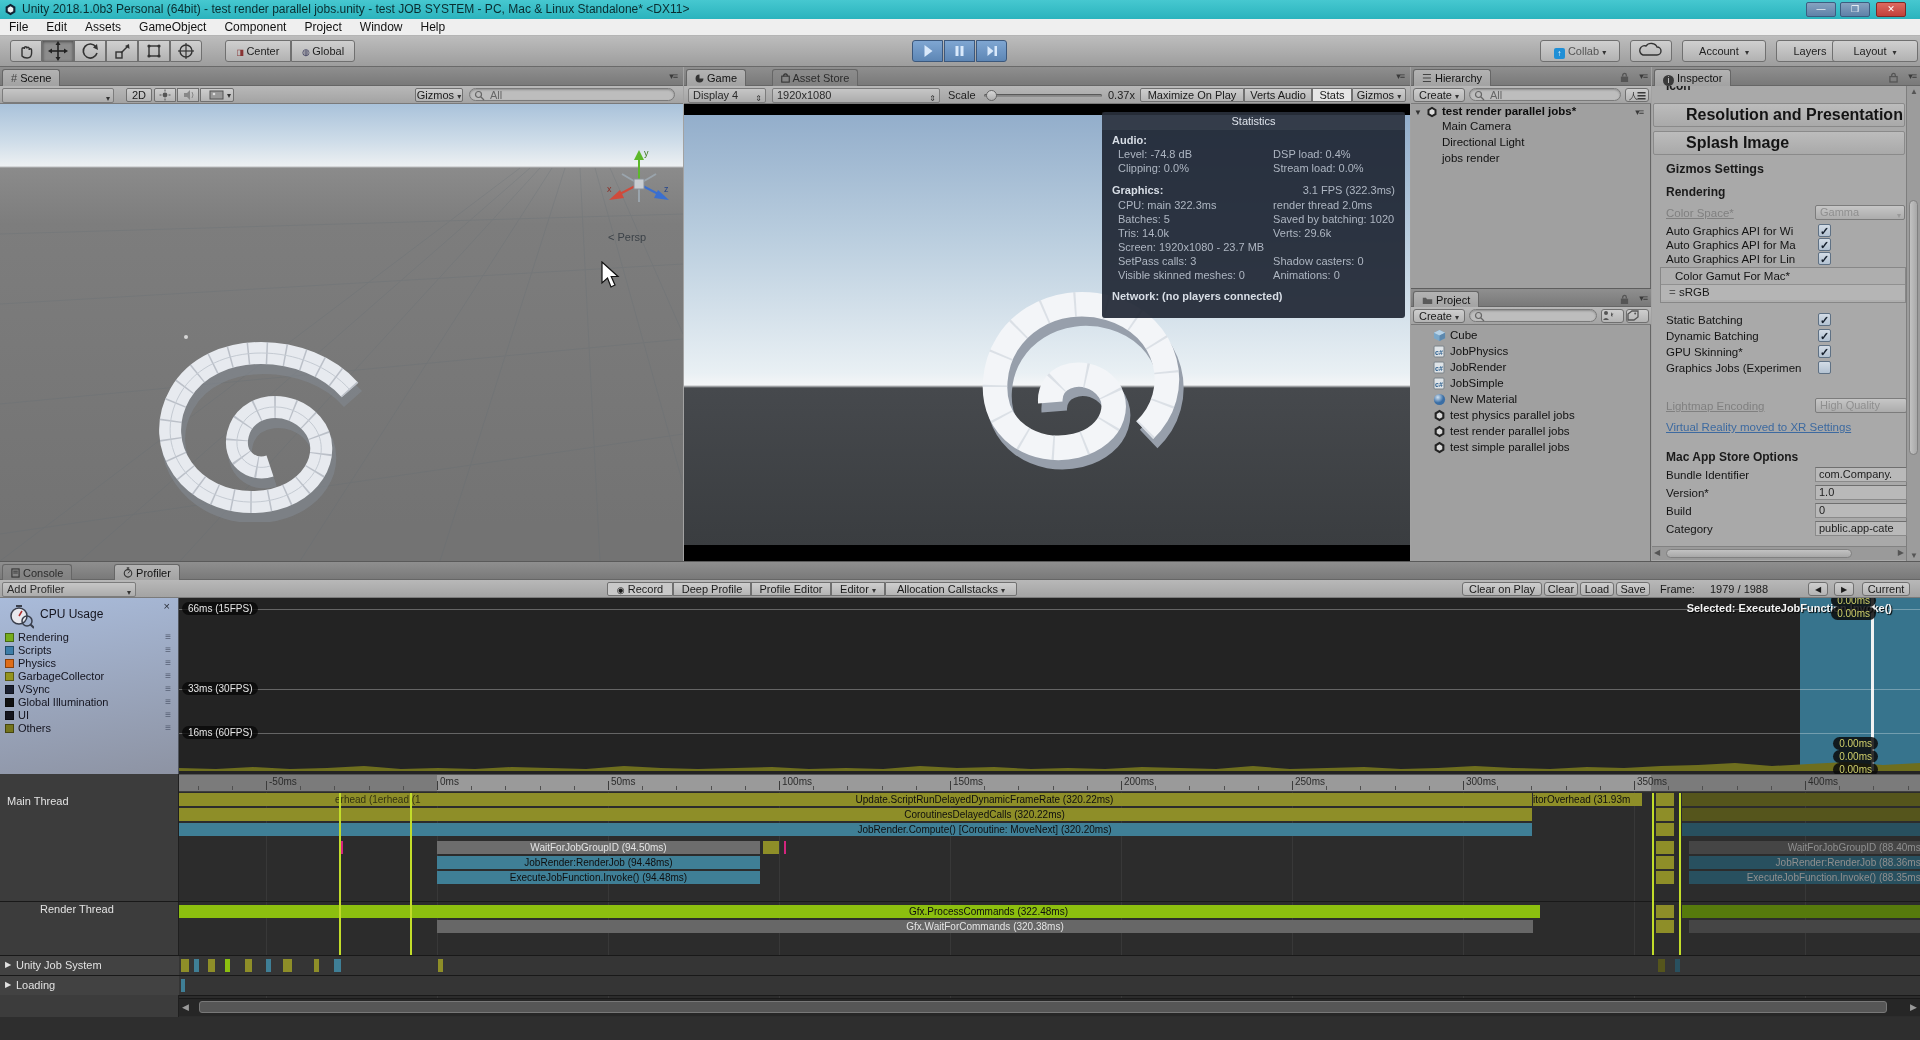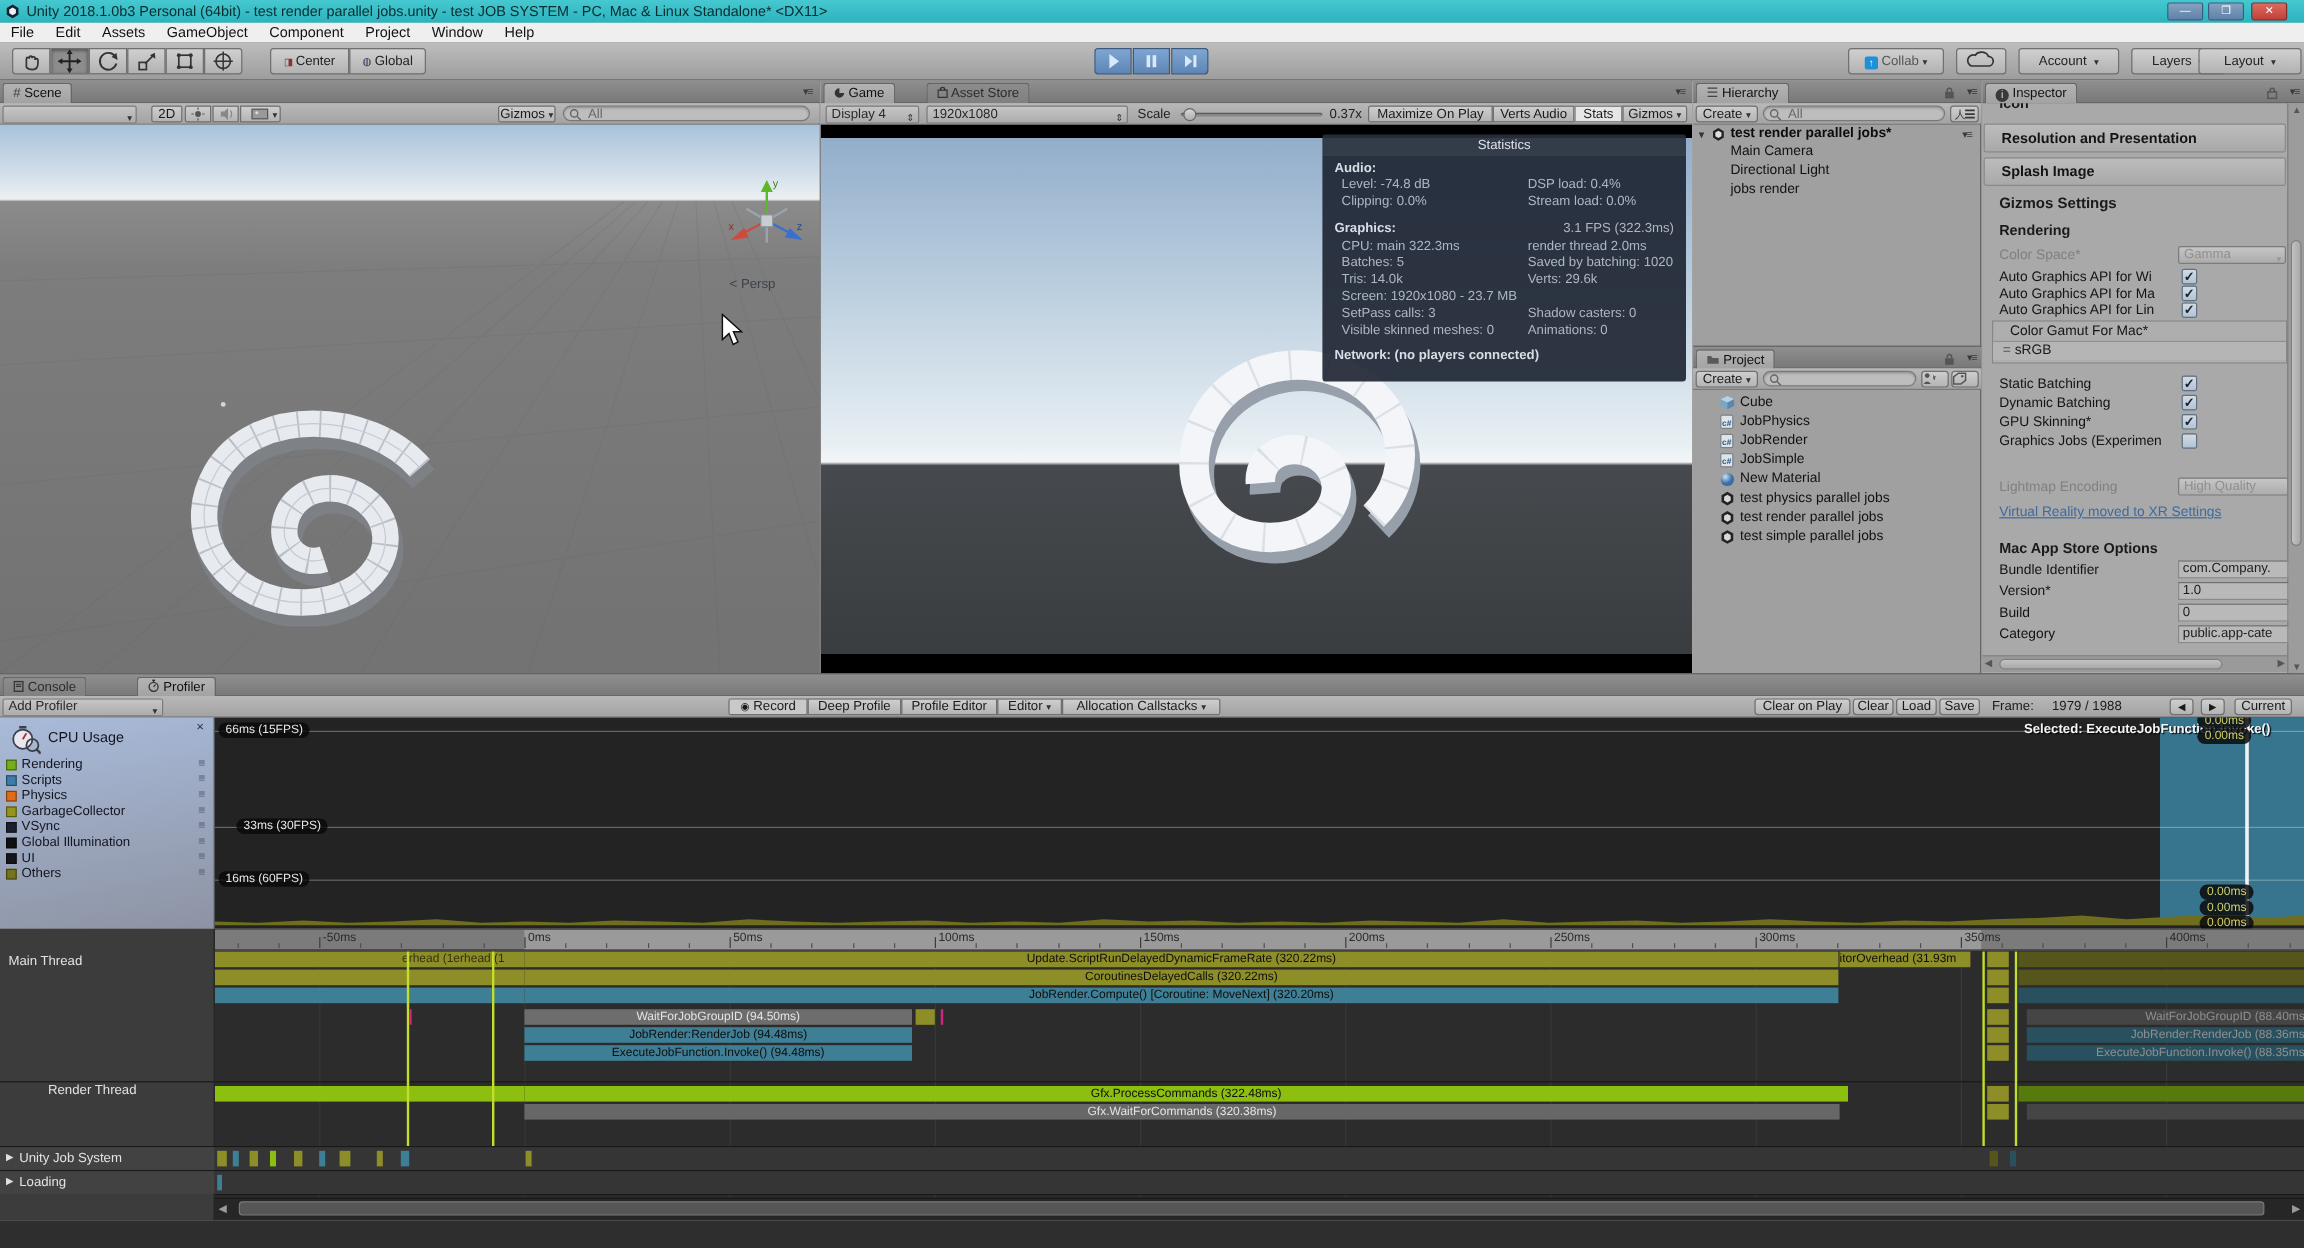--- a/index.html
+++ b/index.html
@@ -24,23 +24,23 @@
   
   .tabstrip { background:linear-gradient(#8f8f8f,#797979); border-bottom:1px solid #666; }
   .tab { position:absolute; top:2px; height:17px; background:linear-gradient(#b3b3b3,#a2a2a2); border:1px solid #666; border-bottom:none; border-radius:3px 3px 0 0; font-size:11px; line-height:16px; padding:0 8px; color:#111; }
   .tab.inactive { background:linear-gradient(#8c8c8c,#808080); color:#2c2c2c; }
   .panelbar { background:linear-gradient(#b8b8b8,#a3a3a3); border-bottom:1px solid #7a7a7a; }
   .btn { border:1px solid #707070; background:linear-gradient(#cecece,#b4b4b4); border-radius:3px; font-size:11px; color:#1a1a1a; text-align:center; }
   .searchpill { border:1px solid #7a7a7a; border-radius:8px; background:#bdbdbd; box-shadow:inset 0 1px 2px rgba(0,0,0,.25); font-size:11px; color:#666; }
   .minimenu { font-size:9px; color:#3a3a3a; letter-spacing:-1px; }
 
   
-  .insp-header { left:1653px; width:250px; height:24px; background:linear-gradient(#bcbcbc,#a9a9a9); border:1px solid #8a8a8a; border-radius:2px; font-weight:bold; font-size:12px; line-height:22px; padding-left:14px; color:#141414; }
+  .insp-header { left:1653px; width:250px; height:24px; background:linear-gradient(#bcbcbc,#a9a9a9); border:1px solid #8a8a8a; border-radius:2px; font-weight:bold; font-size:16px; line-height:22px; padding-left:32px; color:#141414; }
   .insp-label { font-size:11.5px; color:#141414; }
-  .insp-label.dis { color:#808080; }
+  .insp-label.dis { color:#808080;text-decoration:underline; }
   .chk { width:13px; height:13px; border:1px solid #5f7184; border-radius:2px; background:linear-gradient(#d3dce6,#b3c2d2); font-size:11px; font-weight:bold; line-height:12px; text-align:center; color:#16202d; }
   .drop { height:15px; border:1px solid #7c7c7c; border-radius:2px; background:linear-gradient(#c6c6c6,#acacac); font-size:11px; line-height:13px; padding:0 4px; color:#2a2a2a; }
   .drop.dis { color:#8f8f8f; }
   .inp { height:15px; background:#b9b9b9; border:1px solid #8a8a8a; border-top-color:#6f6f6f; font-size:11px; line-height:13px; padding:0 3px; color:#1d1d1d; overflow:hidden; white-space:nowrap; }
 
   
   #cpu-legend { left:0; top:598px; width:179px; height:176px; background:linear-gradient(170deg,#a9bbda,#8d93a3); border-right:1px solid #50555e; }
   .leg-row { position:absolute; left:0; width:179px; height:13px; font-size:11px; color:#14141f; }
   .leg-sw { position:absolute; left:5px; top:2px; width:9px; height:9px; border:1px solid rgba(0,0,0,.4); }
   .leg-handle { position:absolute; right:8px; top:0px; color:#566074; font-size:10px; letter-spacing:0; }
@@ -686,21 +686,21 @@
 </div>
 <div id="cpu-chart" class="abs">
     <div style="position: absolute; left: 1621px; top: 0px; width: 120px; height: 173px; background: rgb(55, 116, 141);"></div>
     <svg width="1741" height="176" style="position: absolute; left: 0px; top: 0px;">
       <polygon points="0,173 0,170 37,171 74,169 111,171 148,170 185,168 222,171 259,170 296,171 333,169 370,170 407,171 445,168 482,170 519,171 556,170 593,169 630,171 667,170 704,171 741,168 778,170 815,169 852,171 889,170 926,171 963,169 1000,170 1037,171 1074,168 1111,171 1148,170 1185,169 1222,171 1259,170 1296,168 1334,170 1371,171 1408,169 1445,170 1482,168 1519,167 1556,165 1593,168 1630,166 1667,164 1704,167 1741,165 1741,173" fill="#6e6e1e"></polygon>
     </svg>
     <div style="position: absolute; left: 1692px; top: 0px; width: 3px; height: 173px; background: rgb(242, 242, 242);"></div>
     <div class="gridline" style="top: 11px;"></div>
     <div class="gridpill" style="left: 3px; top: 4px;">66ms (15FPS)</div>
     <div class="gridline" style="top: 91px;"></div>
-    <div class="gridpill" style="left: 3px; top: 84px; margin-left: 15px;">33ms (30FPS)</div>
+    <div class="gridpill" style="left: 3px; top: 84px;">33ms (30FPS)</div>
     <div class="gridline" style="top: 135px;"></div>
     <div class="gridpill" style="left: 3px; top: 128px;">16ms (60FPS)</div>
     <div style="position: absolute; right: 28px; top: 4px; font-size: 11px; font-weight: bold; color: rgb(244, 244, 244); text-shadow: rgb(0, 0, 0) 1px 1px 1px;">Selected: ExecuteJobFunction.Invoke()</div>
     <div class="badge" style="right: 44px; top: -4px;">0.00ms</div>
     <div class="badge" style="right: 44px; top: 9px;">0.00ms</div>
     <div class="badge" style="right: 42px; top: 139px;">0.00ms</div>
     <div class="badge" style="right: 42px; top: 152px;">0.00ms</div>
     <div class="badge" style="right: 42px; top: 165px;">0.00ms</div>
   </div>
 

